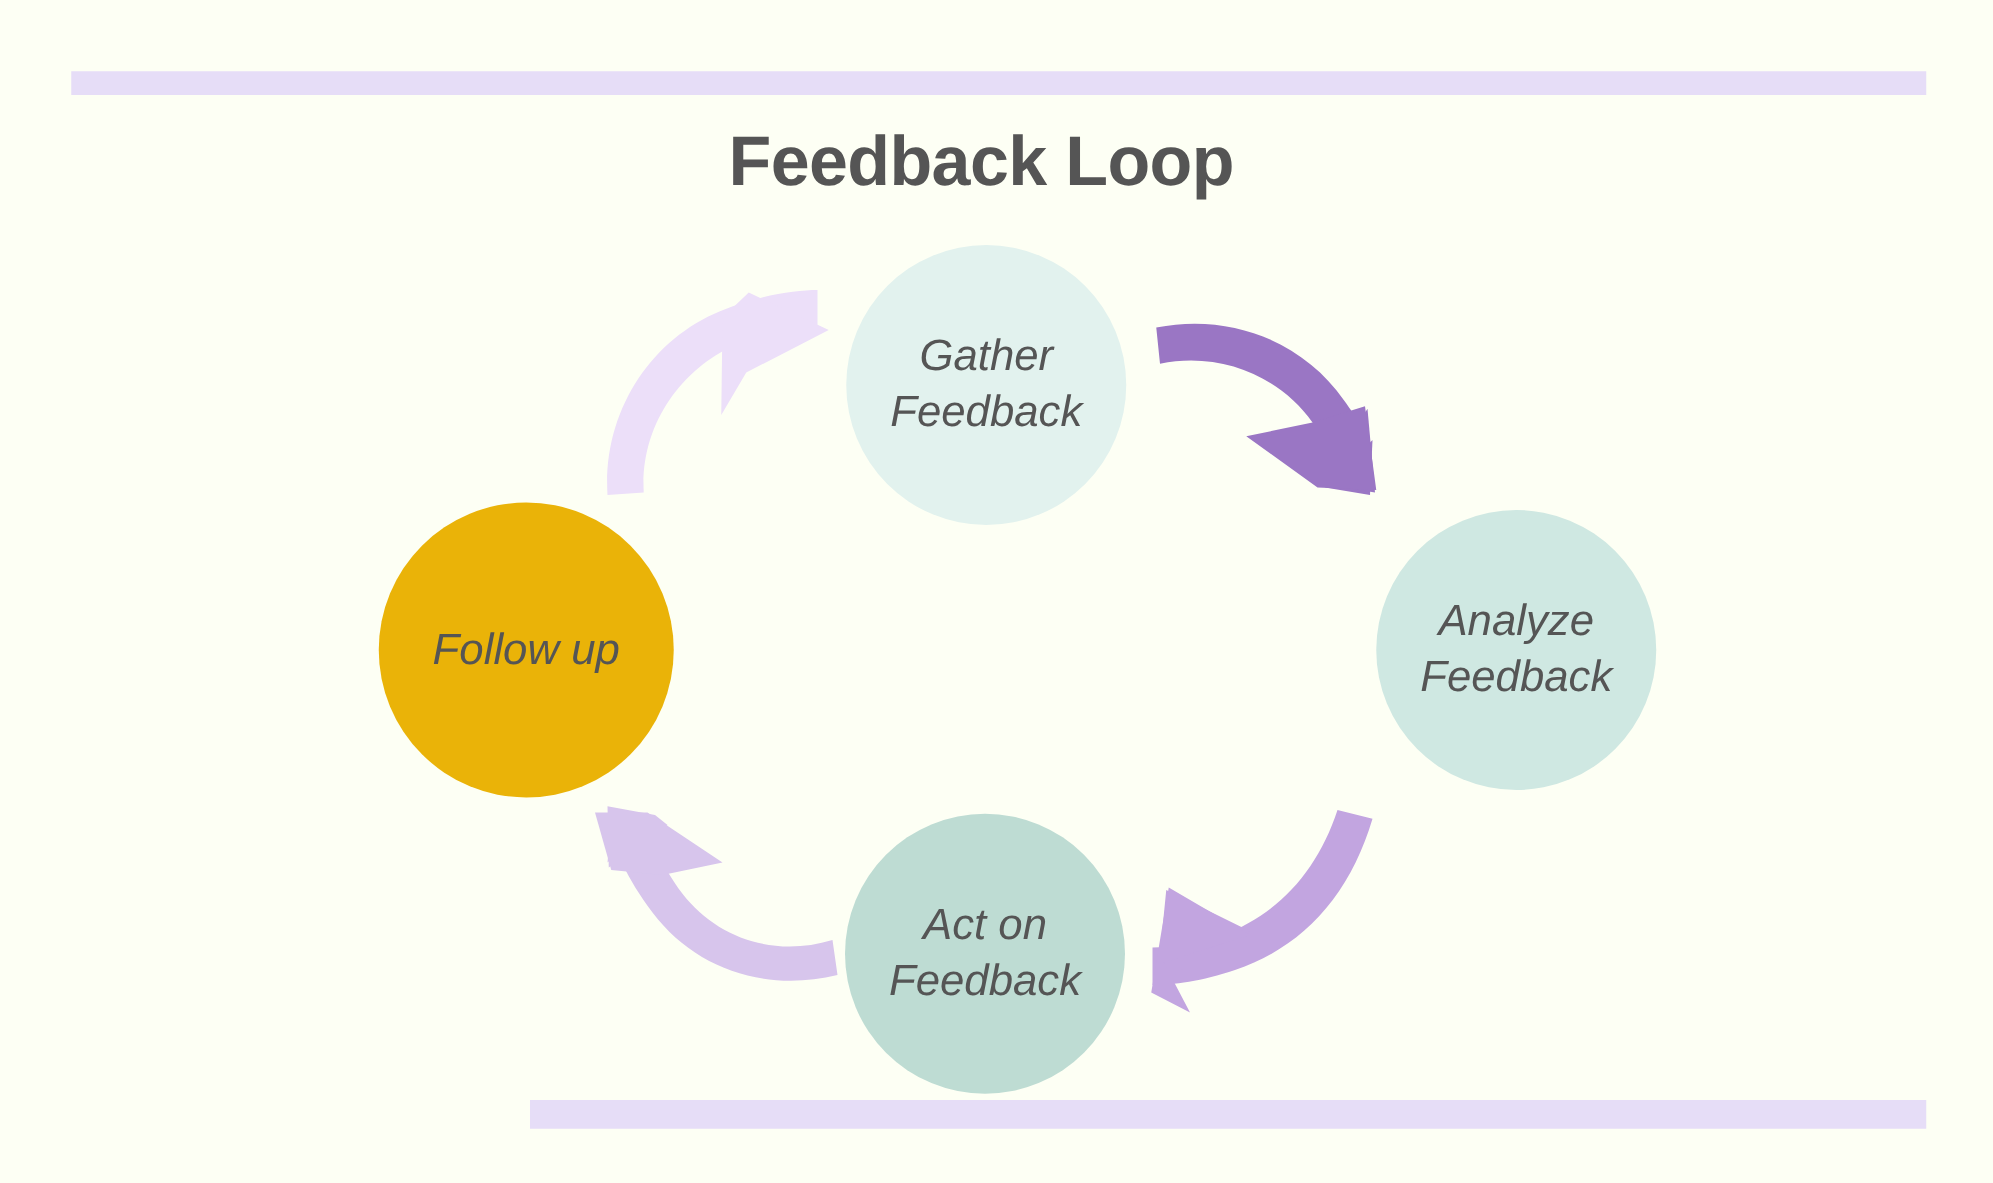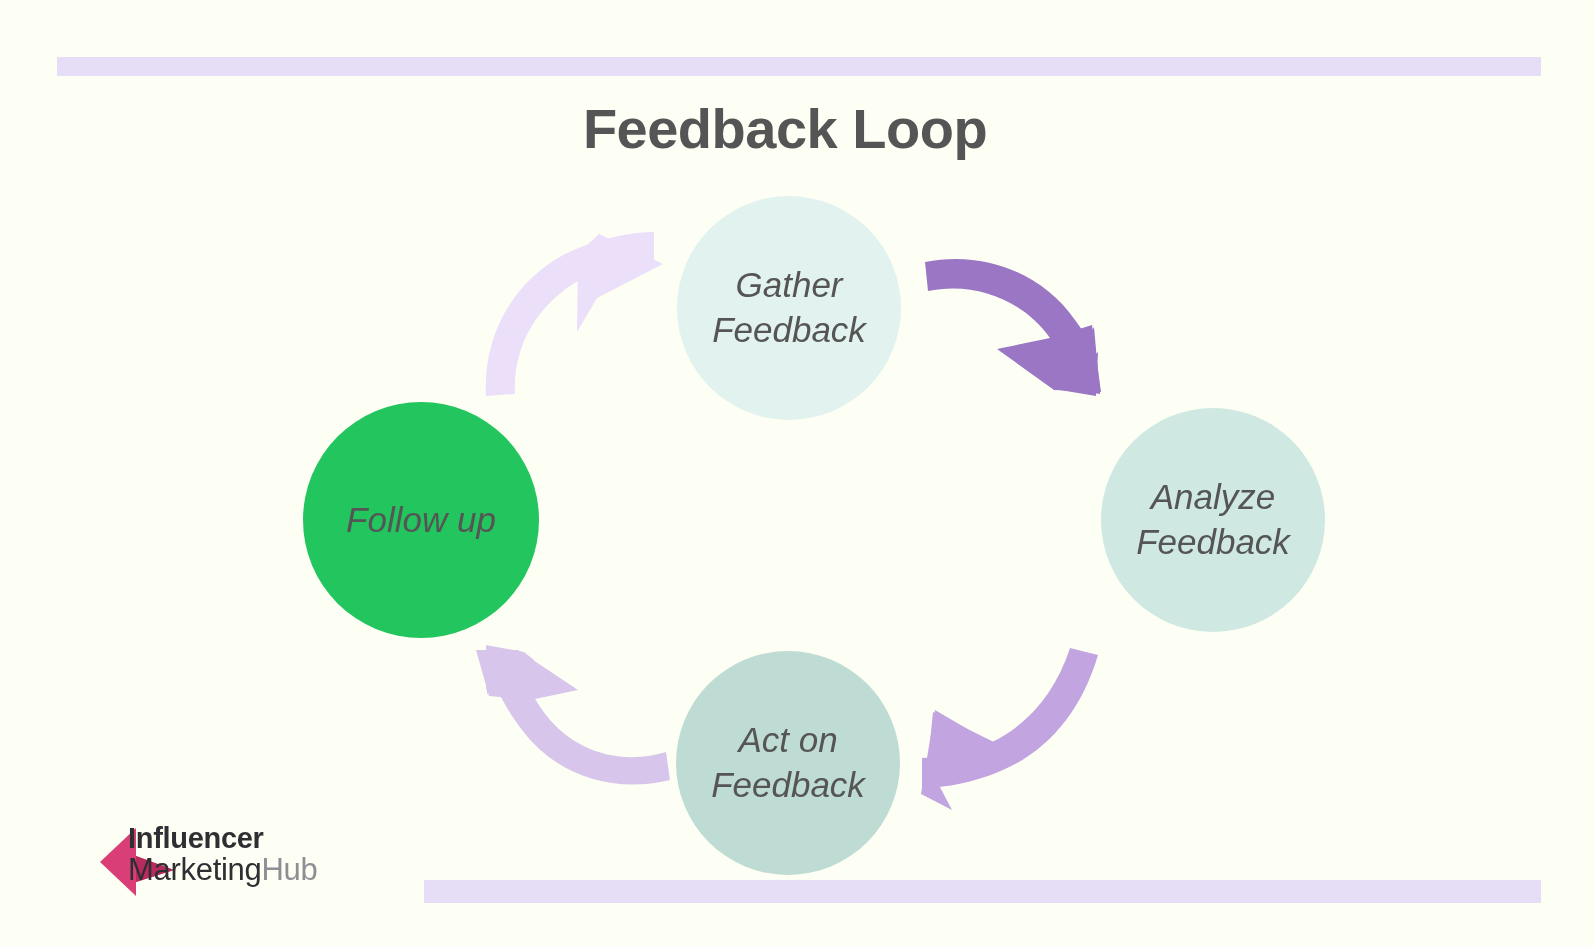--- a/index.html
+++ b/index.html
@@ -107,21 +107,21 @@
     top: 651px;
     width: 224px;
     height: 224px;
     background: #bedcd3;
   }
   #node-follow {
     left: 303px;
     top: 402px;
     width: 236px;
     height: 236px;
-    background: #22c55e;
+    background: #eab308;
   }
 
   
   .logo {
     position: absolute;
     left: 98px;
     top: 822px;
     width: 300px;
     height: 80px;
   }
@@ -236,25 +236,15 @@
     <div class="node" id="node-act">
       <span class="node-label">Act on
 Feedback</span>
     </div>
 
     <div class="node" id="node-follow">
       <span class="node-label">Follow up</span>
     </div>
   </div>
 
-  <div class="logo">
-    <svg class="logo-mark" viewBox="0 0 76 72">
-      <path d="M38 2 L 38 30 L 76 44 L 38 56 L 38 70 L 2 36 Z" fill="#d93f76"></path>
-      <path d="M38 30 L 76 44 L 38 56 Z" fill="#b92a5e"></path>
-    </svg>
-    <div class="logo-text">
-      <div class="logo-line1">Influencer</div>
-      <div class="logo-line2"><span class="logo-marketing">Marketing</span><span class="logo-hub">Hub</span></div>
-    </div>
-  </div>
 
   <div class="rule rule-bottom"></div>
 </div>
 
 </body></html>

